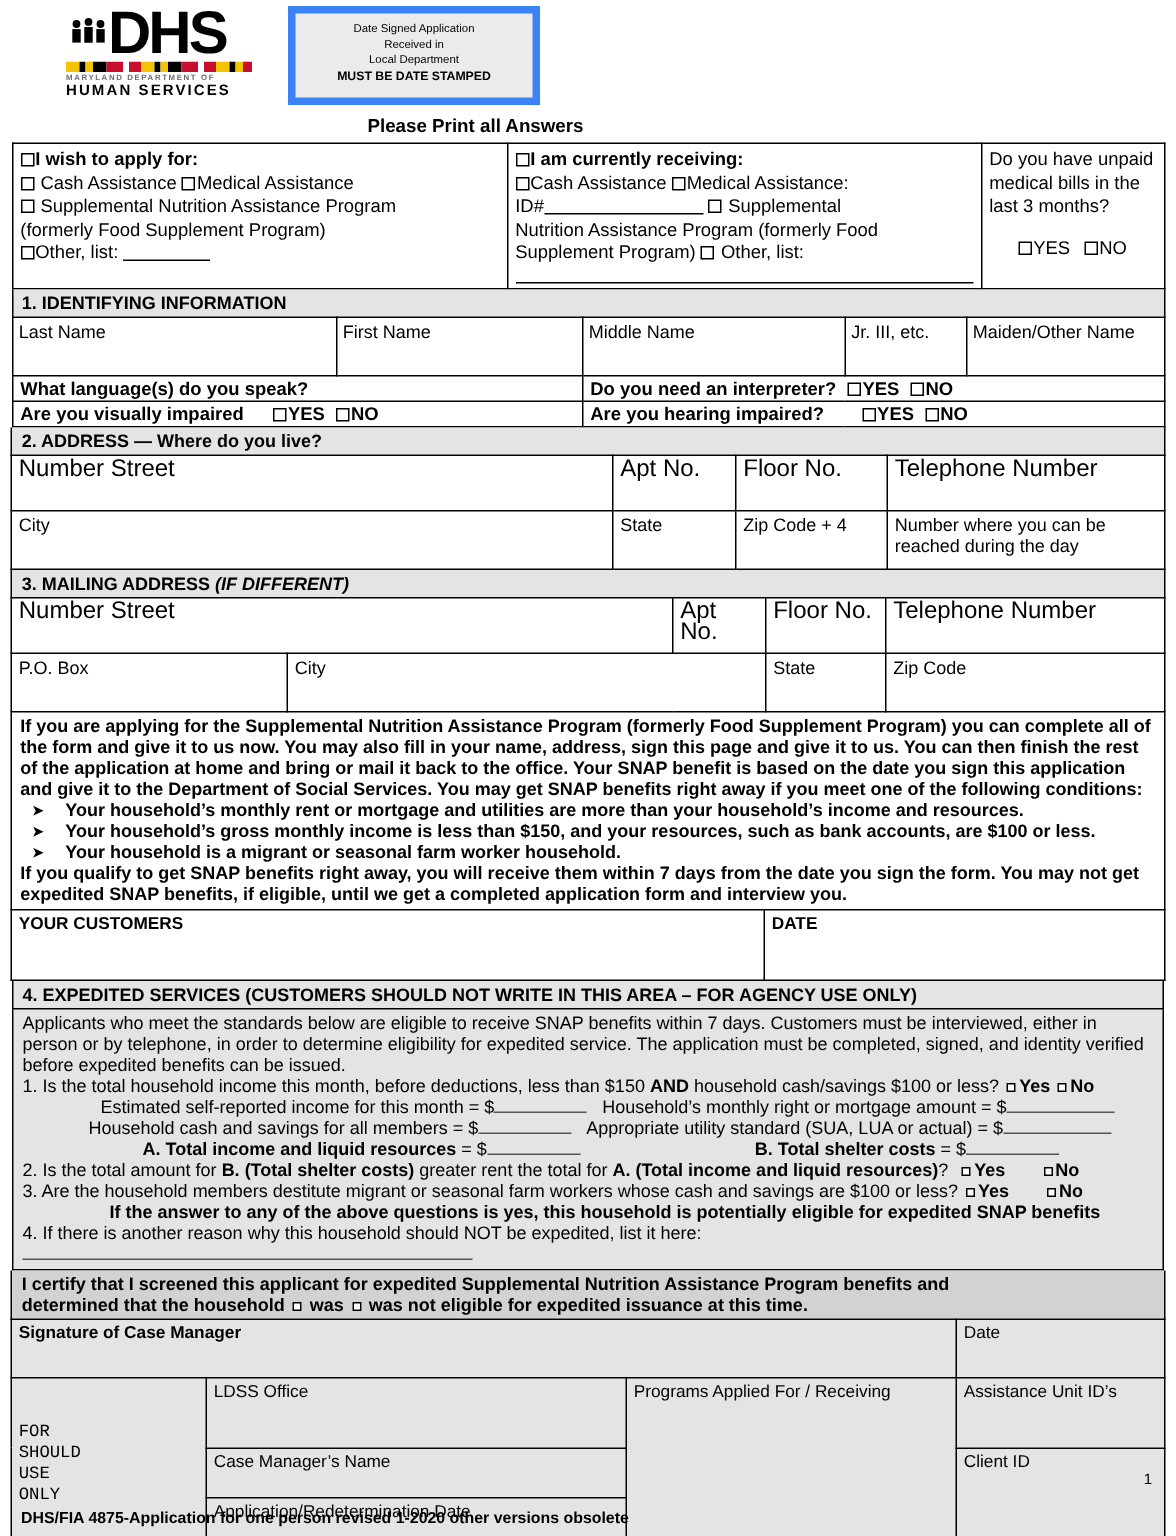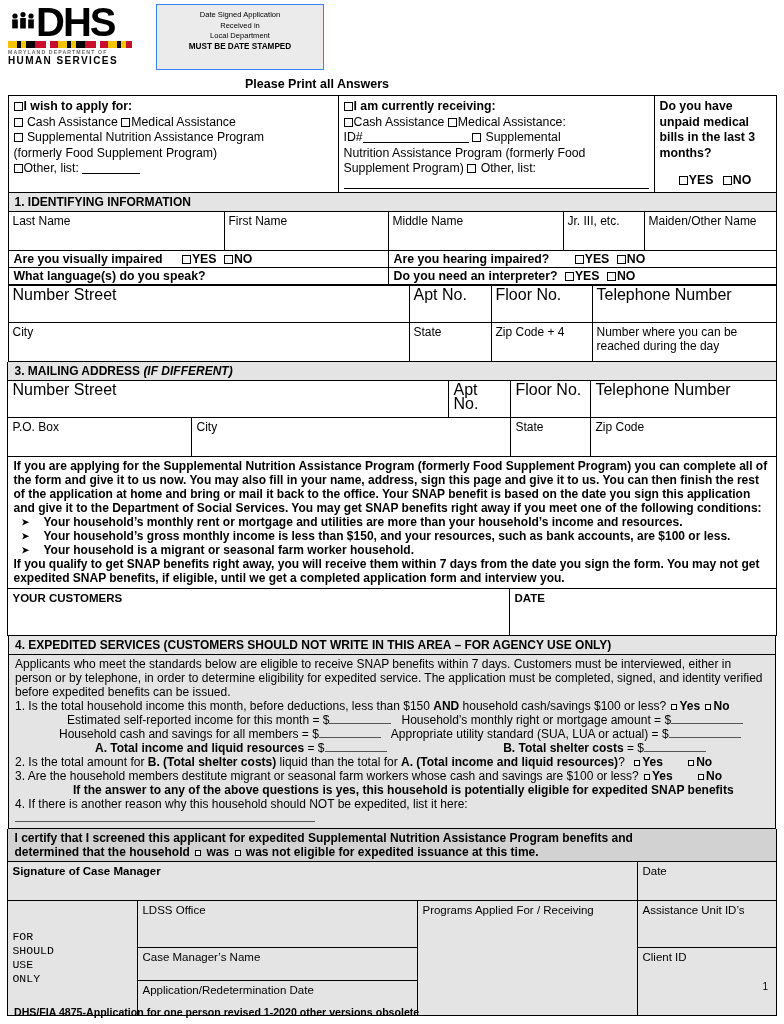--- a/index.html
+++ b/index.html
@@ -29,20 +29,21 @@
     display: flex;
     align-items: flex-start;
     padding: 4px 8px 0 8px;
     box-sizing: border-box;
     height: 76px;
   }
   .logo-wrap {
     width: 148px;
     flex: 0 0 148px;
     padding-top: 1px;
+    margin-left: 36px;
   }
   .logo-dhs {
     font-family: "Liberation Sans", sans-serif;
     font-weight: bold;
     font-size: 40px;
     line-height: 34px;
     letter-spacing: -2px;
     position: relative;
     padding-left: 28px;
   }
@@ -86,21 +87,21 @@
   }
   .header-titles .ttl {
     font-weight: bold;
     font-size: 12.5px;
     line-height: 16.5px;
   }
   .date-box {
     flex: 0 0 168px;
     width: 168px;
     height: 66px;
-    border: 1px solid #3b82f6;
+    border: 5px solid #3b82f6;
     background: #ebebeb;
     box-sizing: border-box;
     text-align: center;
     padding-top: 5px;
     font-size: 7.6px;
     line-height: 10.5px;
   }
   .date-box .bold { font-weight: bold; font-size: 8.2px; }
 
   .print-all {
@@ -162,21 +163,20 @@
   
   .top3 td {
     font-size: 12.3px;
     line-height: 15.5px;
     padding: 3px 5px;
   }
   .top3 .strong { font-weight: bold; }
   .c3 {
     font-size: 11.6px;
     line-height: 15px;
-    font-weight: bold;
   }
 
   
   .idrow td { height: 34px; }
   .qrow td { font-weight: bold; font-size: 12.3px; padding: 1px 5px; }
   .addr td { height: 32px; font-size: 16px; }
   .addr2 td { height: 34px; }
   .small-note { font-size: 9.3px; line-height: 11px; }
 
   
@@ -346,50 +346,53 @@
           <td class="sect-hdr nb-top" colspan="5">1.  IDENTIFYING INFORMATION</td>
         </tr>
     <tr class="idrow">
       <td>Last Name</td>
       <td>First Name</td>
       <td>Middle Name</td>
       <td>Jr.  III, etc.</td>
       <td>Maiden/Other Name</td>
     </tr>
     <tr class="qrow">
+      <td colspan="2">What language(s) do you speak?</td>
+      <td colspan="3">
+        <span>Do you need an interpreter?</span>
+        <span class="cb" style="margin-left:4px"></span><span>YES</span>
+        <span class="cb" style="margin-left:4px"></span><span>NO</span>
+      </td>
+    </tr>
+    <tr class="qrow">
       <td colspan="2">
         <span>Are you visually impaired</span>
         <span class="cb" style="margin-left:16px"></span><span>YES</span>
         <span class="cb" style="margin-left:4px"></span><span>NO</span>
       </td>
       <td colspan="3">
         <span>Are you hearing impaired?</span>
         <span class="cb" style="margin-left:22px"></span><span>YES</span>
-        <span class="cb" style="margin-left:4px"></span><span>NO</span>
-      </td>
-    </tr>
-    <tr class="qrow">
-      <td colspan="2">What language(s) do you speak?</td>
-      <td colspan="3">
-        <span>Do you need an interpreter?</span>
-        <span class="cb" style="margin-left:4px"></span><span>YES</span>
         <span class="cb" style="margin-left:4px"></span><span>NO</span>
       </td>
     </tr>
   </tbody>
     </table>
 
   <table class="grid">
     <colgroup>
         <col style="width:401px">
         <col style="width:82px">
         <col style="width:101px">
         <col style="width:184px">
       </colgroup>
     <tbody>
+        <tr>
+          <td class="sect-hdr nb-top" colspan="4">2.   ADDRESS — Where do you live?</td>
+        </tr>
     <tr class="addr">
       <td>Number           Street</td>
       <td>Apt No.</td>
       <td>Floor No.</td>
       <td>Telephone Number</td>
     </tr>
     <tr class="addr2">
       <td>City</td>
       <td>State</td>
       <td>Zip Code + 4</td>
@@ -474,21 +477,21 @@
         &nbsp;&nbsp;<span>Appropriate utility standard (SUA, LUA or actual) = $</span><span class="line-m"></span>
       </div>
 
       <div style="padding-left:80px">
         <span class="b">A. Total income and liquid resources</span><span> = $</span><span class="line-s"></span>
         <span style="display:inline-block;width:110px"></span>
         <span class="b">B. Total shelter costs</span><span> = $</span><span class="line-s"></span>
       </div>
 
       <div>
-        <span>2. Is the total amount for </span><span class="b">B. (Total shelter costs)</span><span> liquid than the total for </span><span class="b">A. (Total income and liquid resources)</span><span>?</span>
+        <span>2. Is the total amount for </span><span class="b">B. (Total shelter costs)</span><span> greater rent the total for </span><span class="b">A. (Total income and liquid resources)</span><span>?</span>
         <span class="cb-sm" style="margin-left:6px"></span><span class="b">Yes</span>
         <span class="cb-sm" style="margin-left:22px"></span><span class="b">No</span>
       </div>
 
       <div>
         <span>3. Are the household members destitute migrant or seasonal farm workers whose cash and savings are $100 or less?</span>
         <span class="cb-sm"></span><span class="b">Yes</span>
         <span class="cb-sm" style="margin-left:22px"></span><span class="b">No</span>
       </div>
 

